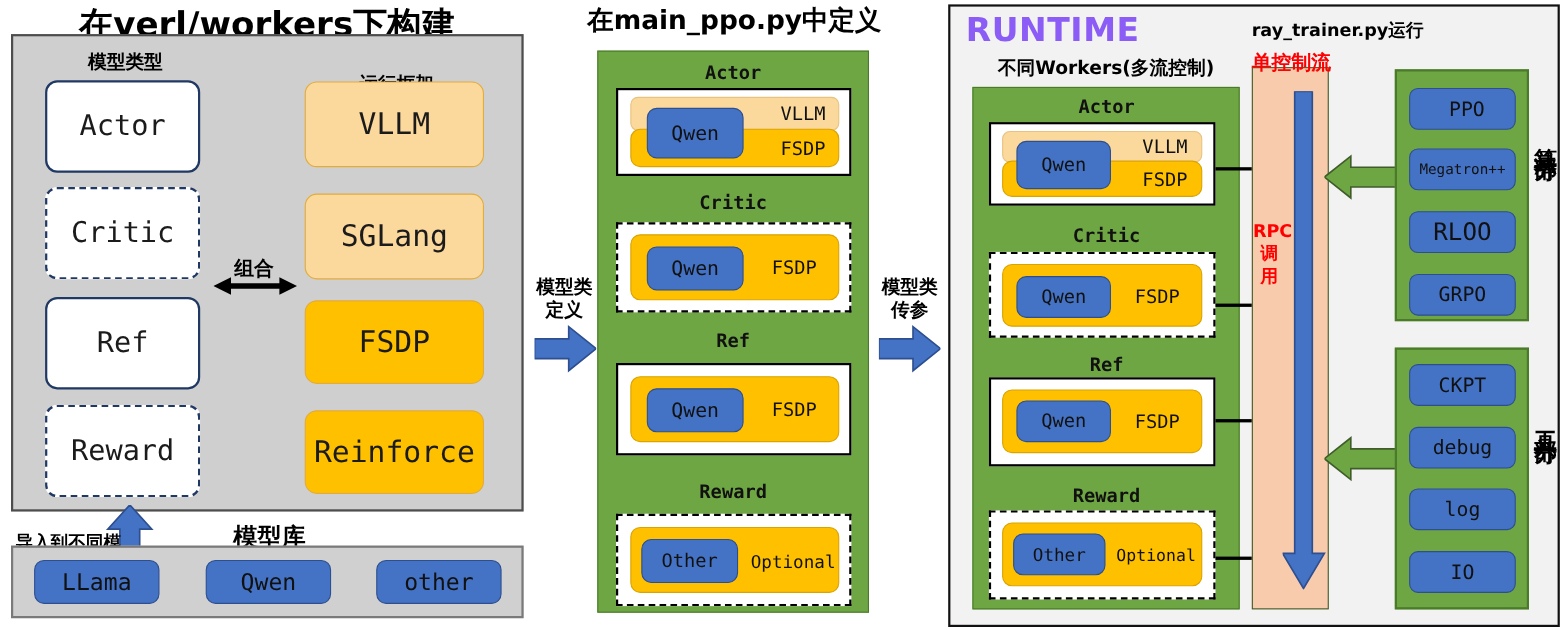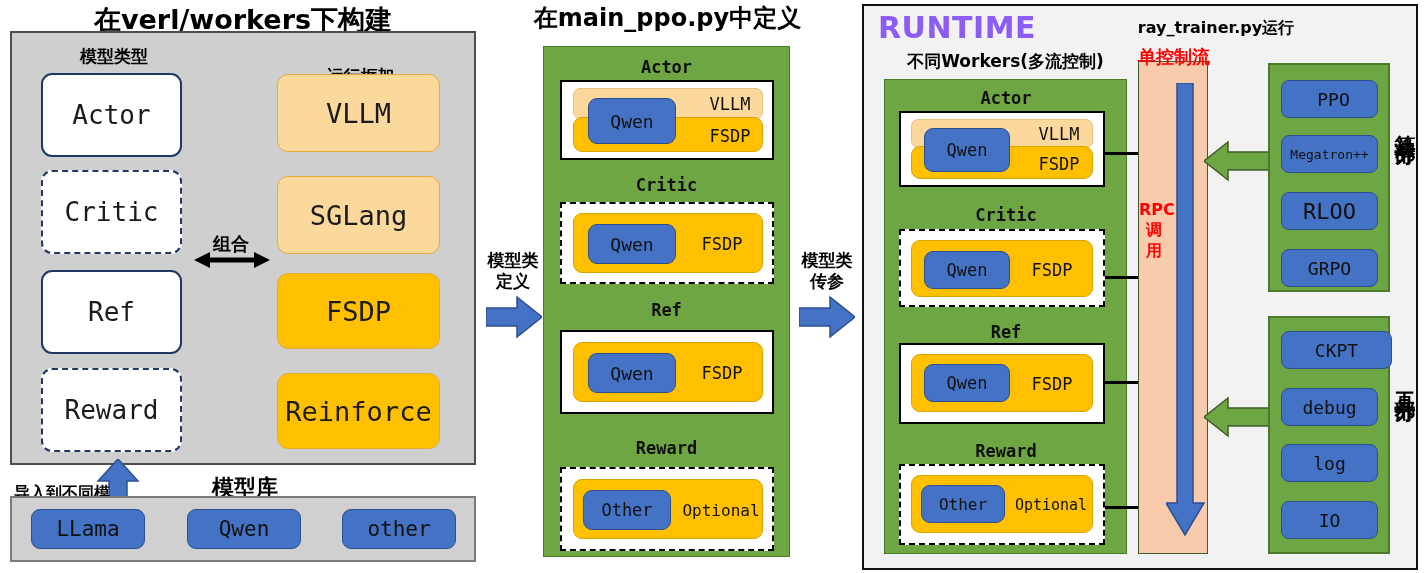--- a/index.html
+++ b/index.html
@@ -64,21 +64,21 @@
   .vert-cn{
     font-family:"DejaVu Sans","Liberation Sans",sans-serif;font-weight:bold;font-size:21px;color:#000;
     writing-mode:vertical-rl;letter-spacing:3px;line-height:1;
   }
   .blk-arrow{position:absolute;height:3px;background:#000;}
   .blk-head{position:absolute;width:0;height:0;border-top:6px solid transparent;border-bottom:6px solid transparent;border-left:10px solid #000;}
 </style>
 </head>
 <body>
 
-<div class="abs title-cn" style="left:10px;top:2px;width:466px;font-size:27px;text-align:center;">在verl/workers下构建</div>
+<div class="abs title-cn" style="left:10px;top:2px;width:466px;font-size:31px;text-align:center;">在verl/workers下构建</div>
 
 <div class="abs" id="p1-box"></div>
 
 <div class="abs col-head ctr" style="left:24px;top:43px;width:180px;height:26px;">模型类型</div>
 <div class="abs col-head ctr" style="left:268px;top:43px;width:185px;height:26px;margin-top:20px;">运行框架</div>
 
 <div class="abs model-box solid ctr" style="left:41px;top:73px;width:141px;height:84px;">Actor</div>
 <div class="abs model-box dashed ctr" style="left:41px;top:170px;width:141px;height:84px;">Critic</div>
 <div class="abs model-box solid ctr" style="left:41px;top:270px;width:141px;height:84px;">Ref</div>
 <div class="abs model-box dashed ctr" style="left:41px;top:368px;width:141px;height:84px;">Reward</div>
@@ -208,17 +208,17 @@
 </svg>
 
 <div class="abs" id="algo-green"></div>
 <div class="abs algo-chip ctr" style="left:1281px;top:80px;width:97px;height:38px;font-size:18px;padding-left:8px;">PPO</div>
 <div class="abs algo-chip ctr" style="left:1281px;top:135px;width:97px;height:38px;font-size:13px;">Megatron++</div>
 <div class="abs algo-chip ctr" style="left:1281px;top:192px;width:97px;height:38px;font-size:22px;">RLOO</div>
 <div class="abs algo-chip ctr" style="left:1281px;top:249px;width:97px;height:38px;font-size:18px;">GRPO</div>
 <div class="abs vert-cn" style="left:1394px;top:118px;height:120px;">算法部分</div>
 
 <div class="abs" id="tool-green"></div>
-<div class="abs algo-chip ctr" style="left:1281px;top:331px;width:111px;height:38px;font-size:18px;">CKPT</div>
+<div class="abs algo-chip ctr" style="left:1281px;top:331px;width:97px;height:38px;font-size:18px;">CKPT</div>
 <div class="abs algo-chip ctr" style="left:1281px;top:388px;width:97px;height:38px;font-size:18px;">debug</div>
 <div class="abs algo-chip ctr" style="left:1281px;top:444px;width:97px;height:38px;font-size:18px;">log</div>
 <div class="abs algo-chip ctr" style="left:1281px;top:501px;width:97px;height:38px;font-size:18px;">IO</div>
 <div class="abs vert-cn" style="left:1394px;top:375px;height:120px;">工具部分</div>
 
 </body></html>

